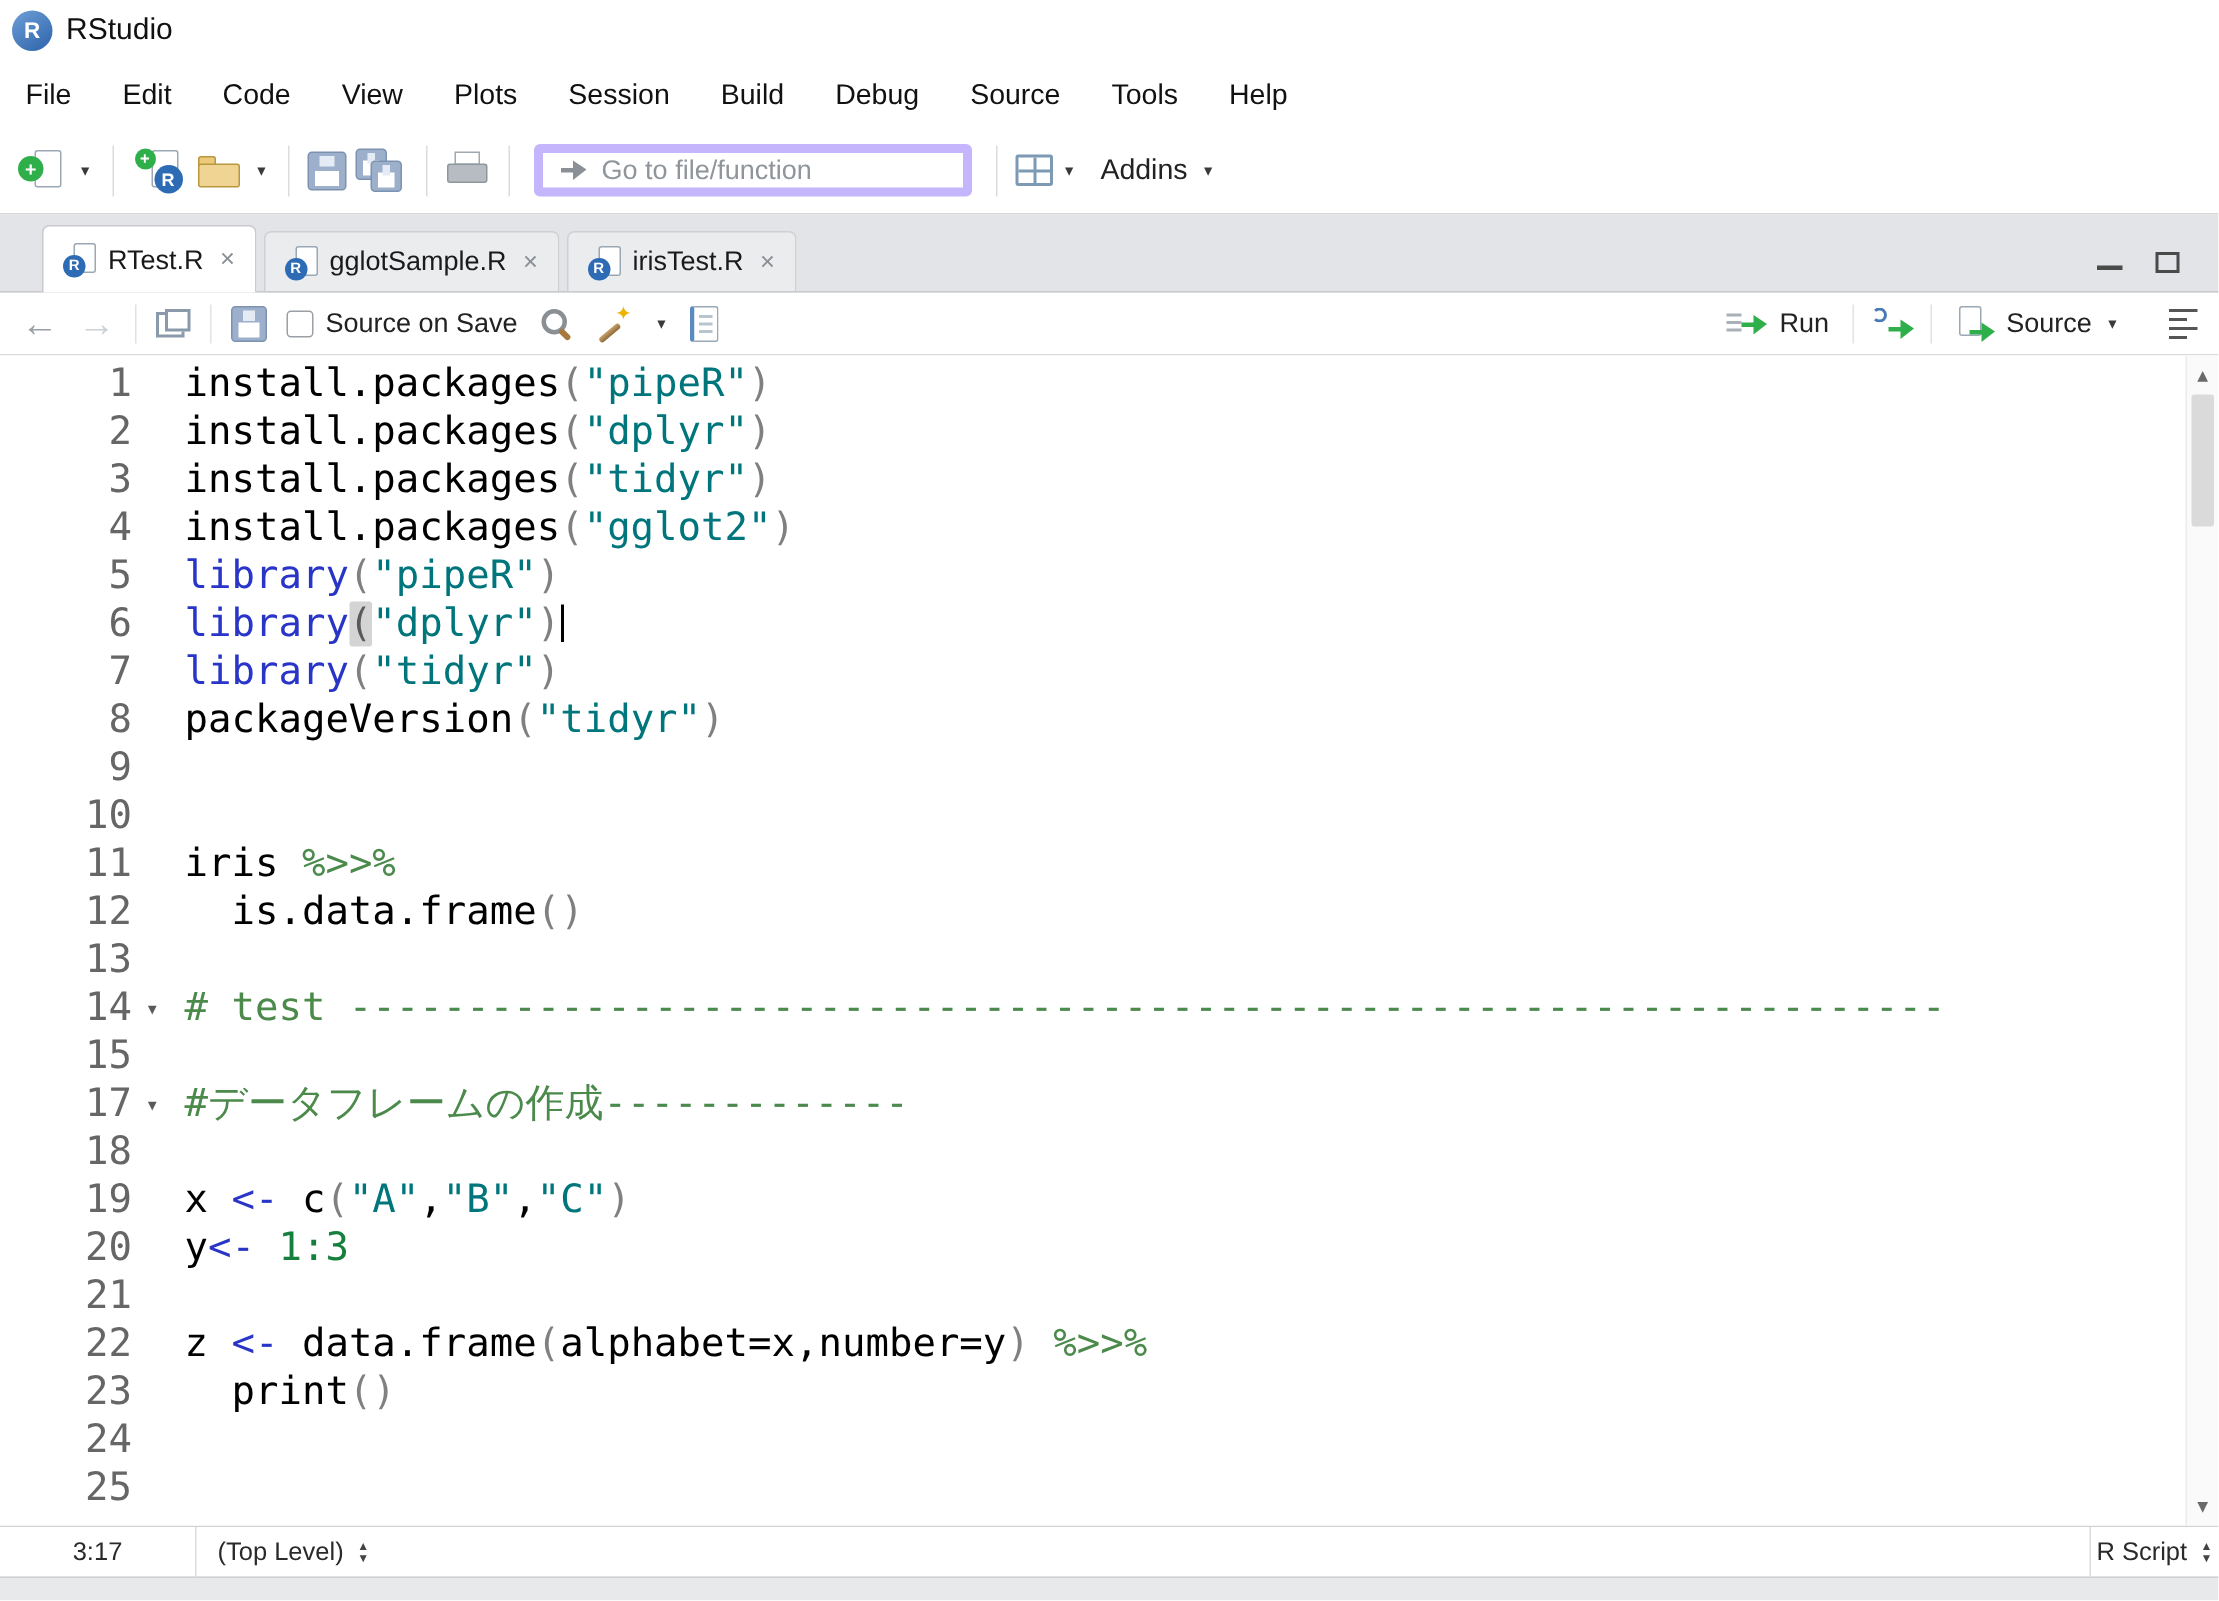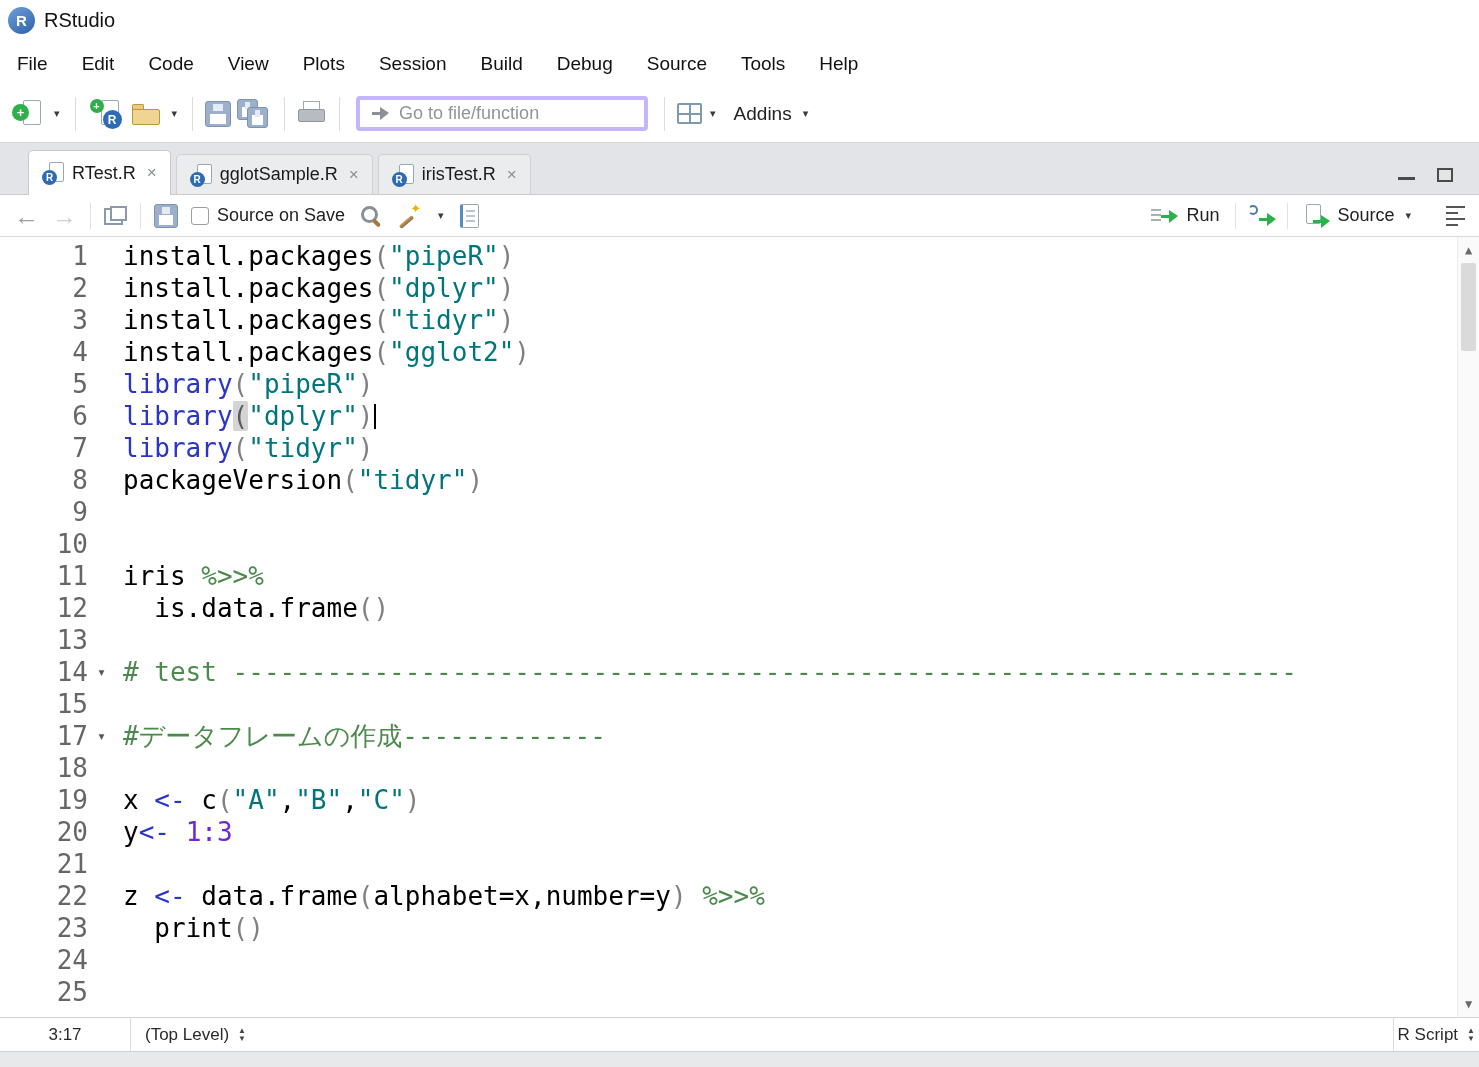--- a/index.html
+++ b/index.html
@@ -31,21 +31,21 @@
   .ic-save{position:relative;width:26px;height:26px;background:#9db0cb;border:1px solid #7d92b0;border-radius:3px;display:inline-block}
   .ic-save::before{content:"";position:absolute;left:4px;right:4px;bottom:2px;height:10px;background:#fff}
   .ic-save::after{content:"";position:absolute;left:7px;right:7px;top:2px;height:7px;background:#e4ebf4}
   .ic-saveall{position:relative;width:36px;height:32px;display:inline-block}
   .ic-saveall .ic-save{position:absolute;width:21px;height:21px}
   .ic-saveall .m1{left:1px;top:1px}
   .ic-saveall .m2{left:11px;top:9px}
   .ic-print{position:relative;width:30px;height:28px;display:inline-block}
   .ic-print .paper{position:absolute;left:6px;top:1px;width:17px;height:9px;background:#fff;border:1px solid #a0a8b0}
   .ic-print .pbody{position:absolute;left:1px;top:9px;width:27px;height:13px;background:#b6bcc2;border:1px solid #8f979e;border-radius:2px}
-  .goto{width:292px;height:35px;border:4px solid #c4b5fd;border-radius:4px;background:#fff;display:flex;align-items:center;gap:10px;padding:0 12px;margin:0 4px}
+  .goto{width:292px;height:35px;border:6px solid #c4b5fd;border-radius:4px;background:#fff;display:flex;align-items:center;gap:10px;padding:0 12px;margin:0 4px}
   .goto input{border:none;outline:none;font-size:18px;color:#444;width:215px;font-family:"Liberation Sans",sans-serif;background:transparent}
   .goto input::placeholder{color:#8f959b}
   .ic-panes{width:25px;height:21px;border:2px solid #7d9ab5;border-radius:2px;position:relative;display:inline-block}
   .ic-panes::before{content:"";position:absolute;left:0;right:0;top:45%;height:2px;background:#7d9ab5}
   .ic-panes::after{content:"";position:absolute;top:0;bottom:0;left:45%;width:2px;background:#7d9ab5}
   .addins{font-size:19px;color:#222;display:flex;gap:8px;align-items:center;padding:0 10px}
 
   
   .tabbar{height:52px;background:#e3e4e7;border-bottom:1px solid #c9cacc;display:flex;align-items:flex-end;padding-left:28px;position:relative}
   .tabs{display:flex;align-items:flex-end;height:100%}
@@ -105,21 +105,21 @@
   .code-row{display:flex;height:32px;line-height:32px;white-space:pre}
   .ln{width:88px;text-align:right;color:#666;flex:none}
   .fold{width:35px;flex:none;color:#5a5a5a;font-size:15px;padding-left:9px;line-height:32px}
   .lc{flex:1;white-space:pre}
   .tk-pl{color:#000}
   .tk-kw{color:#2935c7}
   .tk-st{color:#00767c}
   .tk-cm{color:#4c8a4c}
   .tk-sp{color:#4c8a4c}
   .tk-op{color:#2935c7}
-  .tk-nu{color:#6d28d9}
+  .tk-nu{color:#15803d}
   .tk-pr{color:#808080}
   .tk-prm{color:#5a5a5a;background:#d4d4d4;border-radius:2px}
   .cursor{display:inline-block;width:2px;height:25px;background:#000;vertical-align:-4px;margin-left:1px}
   .vscroll{position:absolute;top:0;right:0;bottom:0;width:22px;background:#fafafa;border-left:1px solid #ececec}
   .vs-up{position:absolute;top:6px;left:0;right:0;text-align:center;color:#6a6a6a;font-size:12px}
   .vs-down{position:absolute;bottom:6px;left:0;right:0;text-align:center;color:#6a6a6a;font-size:12px}
   .vs-thumb{position:absolute;top:26px;left:3px;right:3px;height:88px;background:#dadada;border-radius:2px}
 
   
   .statusbar{height:34px;border-top:1px solid #d2d2d2;display:flex;align-items:center;font-size:17px;color:#2a2a2a;background:#fff}

